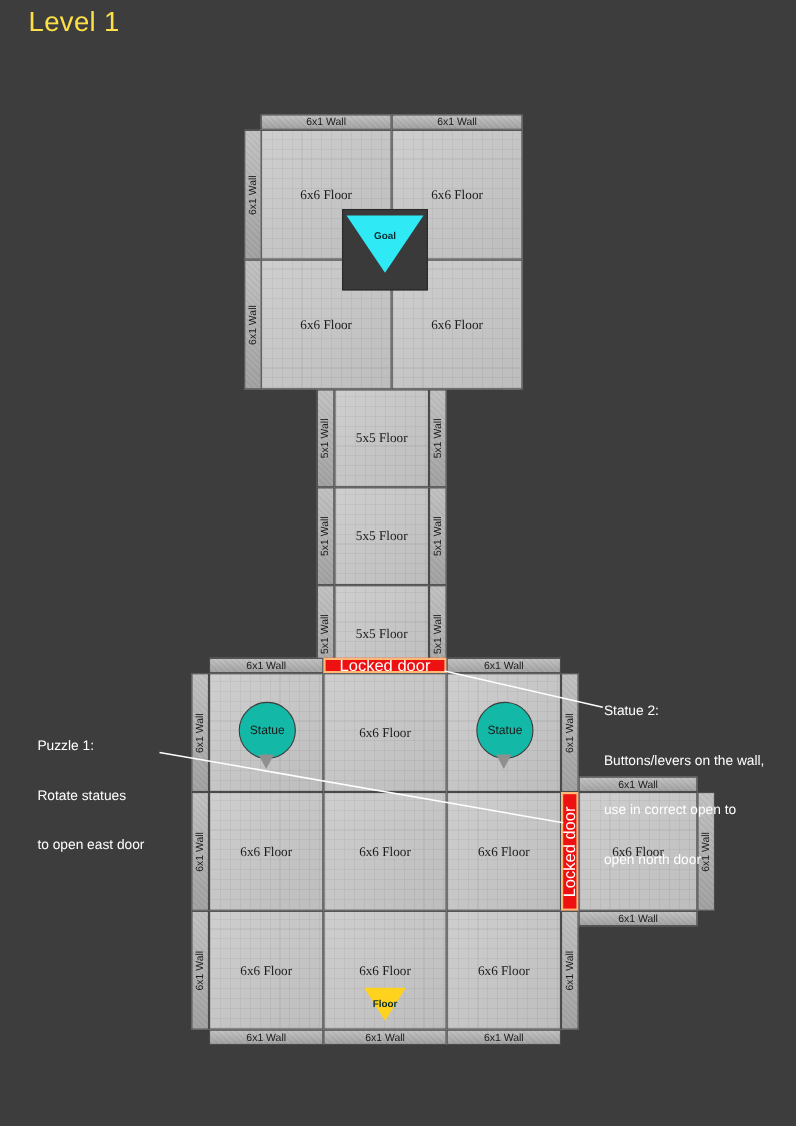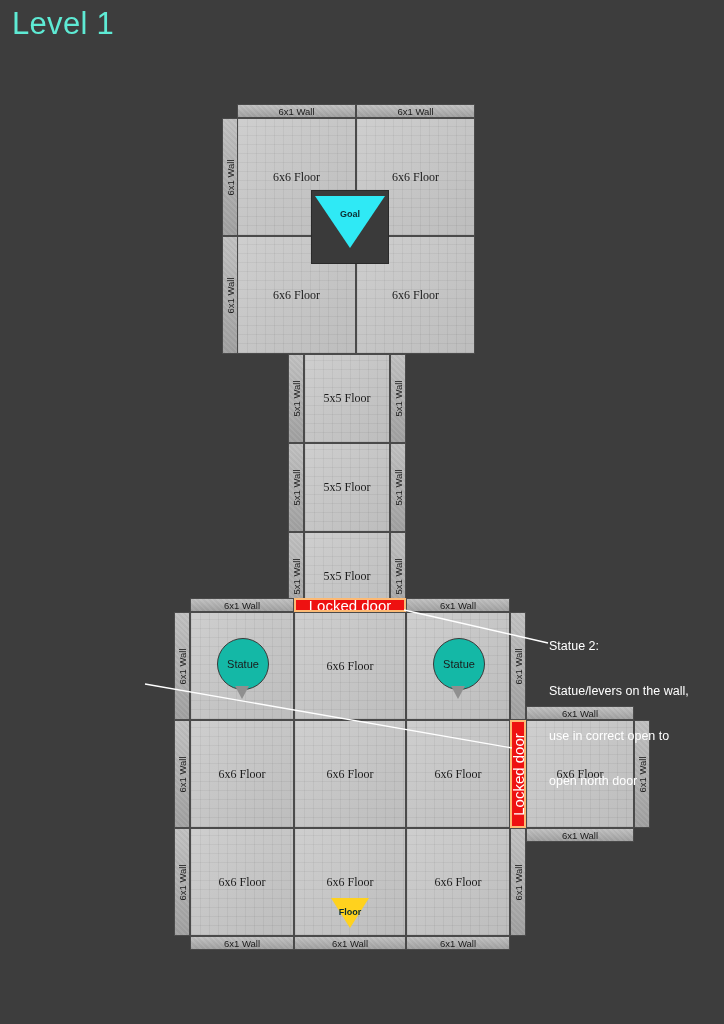--- a/index.html
+++ b/index.html
@@ -15,24 +15,24 @@
     overflow: hidden;
   }
   #stage {
     position: absolute;
     left: 0; top: 0;
     width: 724px;
     height: 1024px;
   }
   .title {
     position: absolute;
-    left: 12px;
+    left: 26px;
     top: 6px;
-    color: #5eead4;
-    font-size: 31px;
+    color: #fde047;
+    font-size: 25px;
     letter-spacing: 0.3px;
   }
 
   
   .piece {
     position: absolute;
     box-sizing: border-box;
   }
 
   
@@ -322,21 +322,26 @@
   </div>
   <div class="piece wall" style="left:526px; top:828px; width:108px; height:14px;">
     <span>6x1 Wall</span>
   </div>
 
   <svg class="leaders">
     <line x1="145" y1="684" x2="512" y2="748" stroke="#ffffff" stroke-width="1.4"></line>
     <line x1="404" y1="610" x2="548" y2="643" stroke="#ffffff" stroke-width="1.4"></line>
   </svg>
 
+  <div class="annot" style="left:34px; top:641px;">
+    <div>Puzzle 1:</div>
+    <div>Rotate statues</div>
+    <div>to open east door</div>
+  </div>
 
   <div class="annot" style="left:549px; top:609px;">
     <div>Statue 2:</div>
-    <div>Statue/levers on the wall,</div>
+    <div>Buttons/levers on the wall,</div>
     <div>use in correct open to</div>
     <div>open north door</div>
   </div>
 
 </div>
 
 </body></html>

